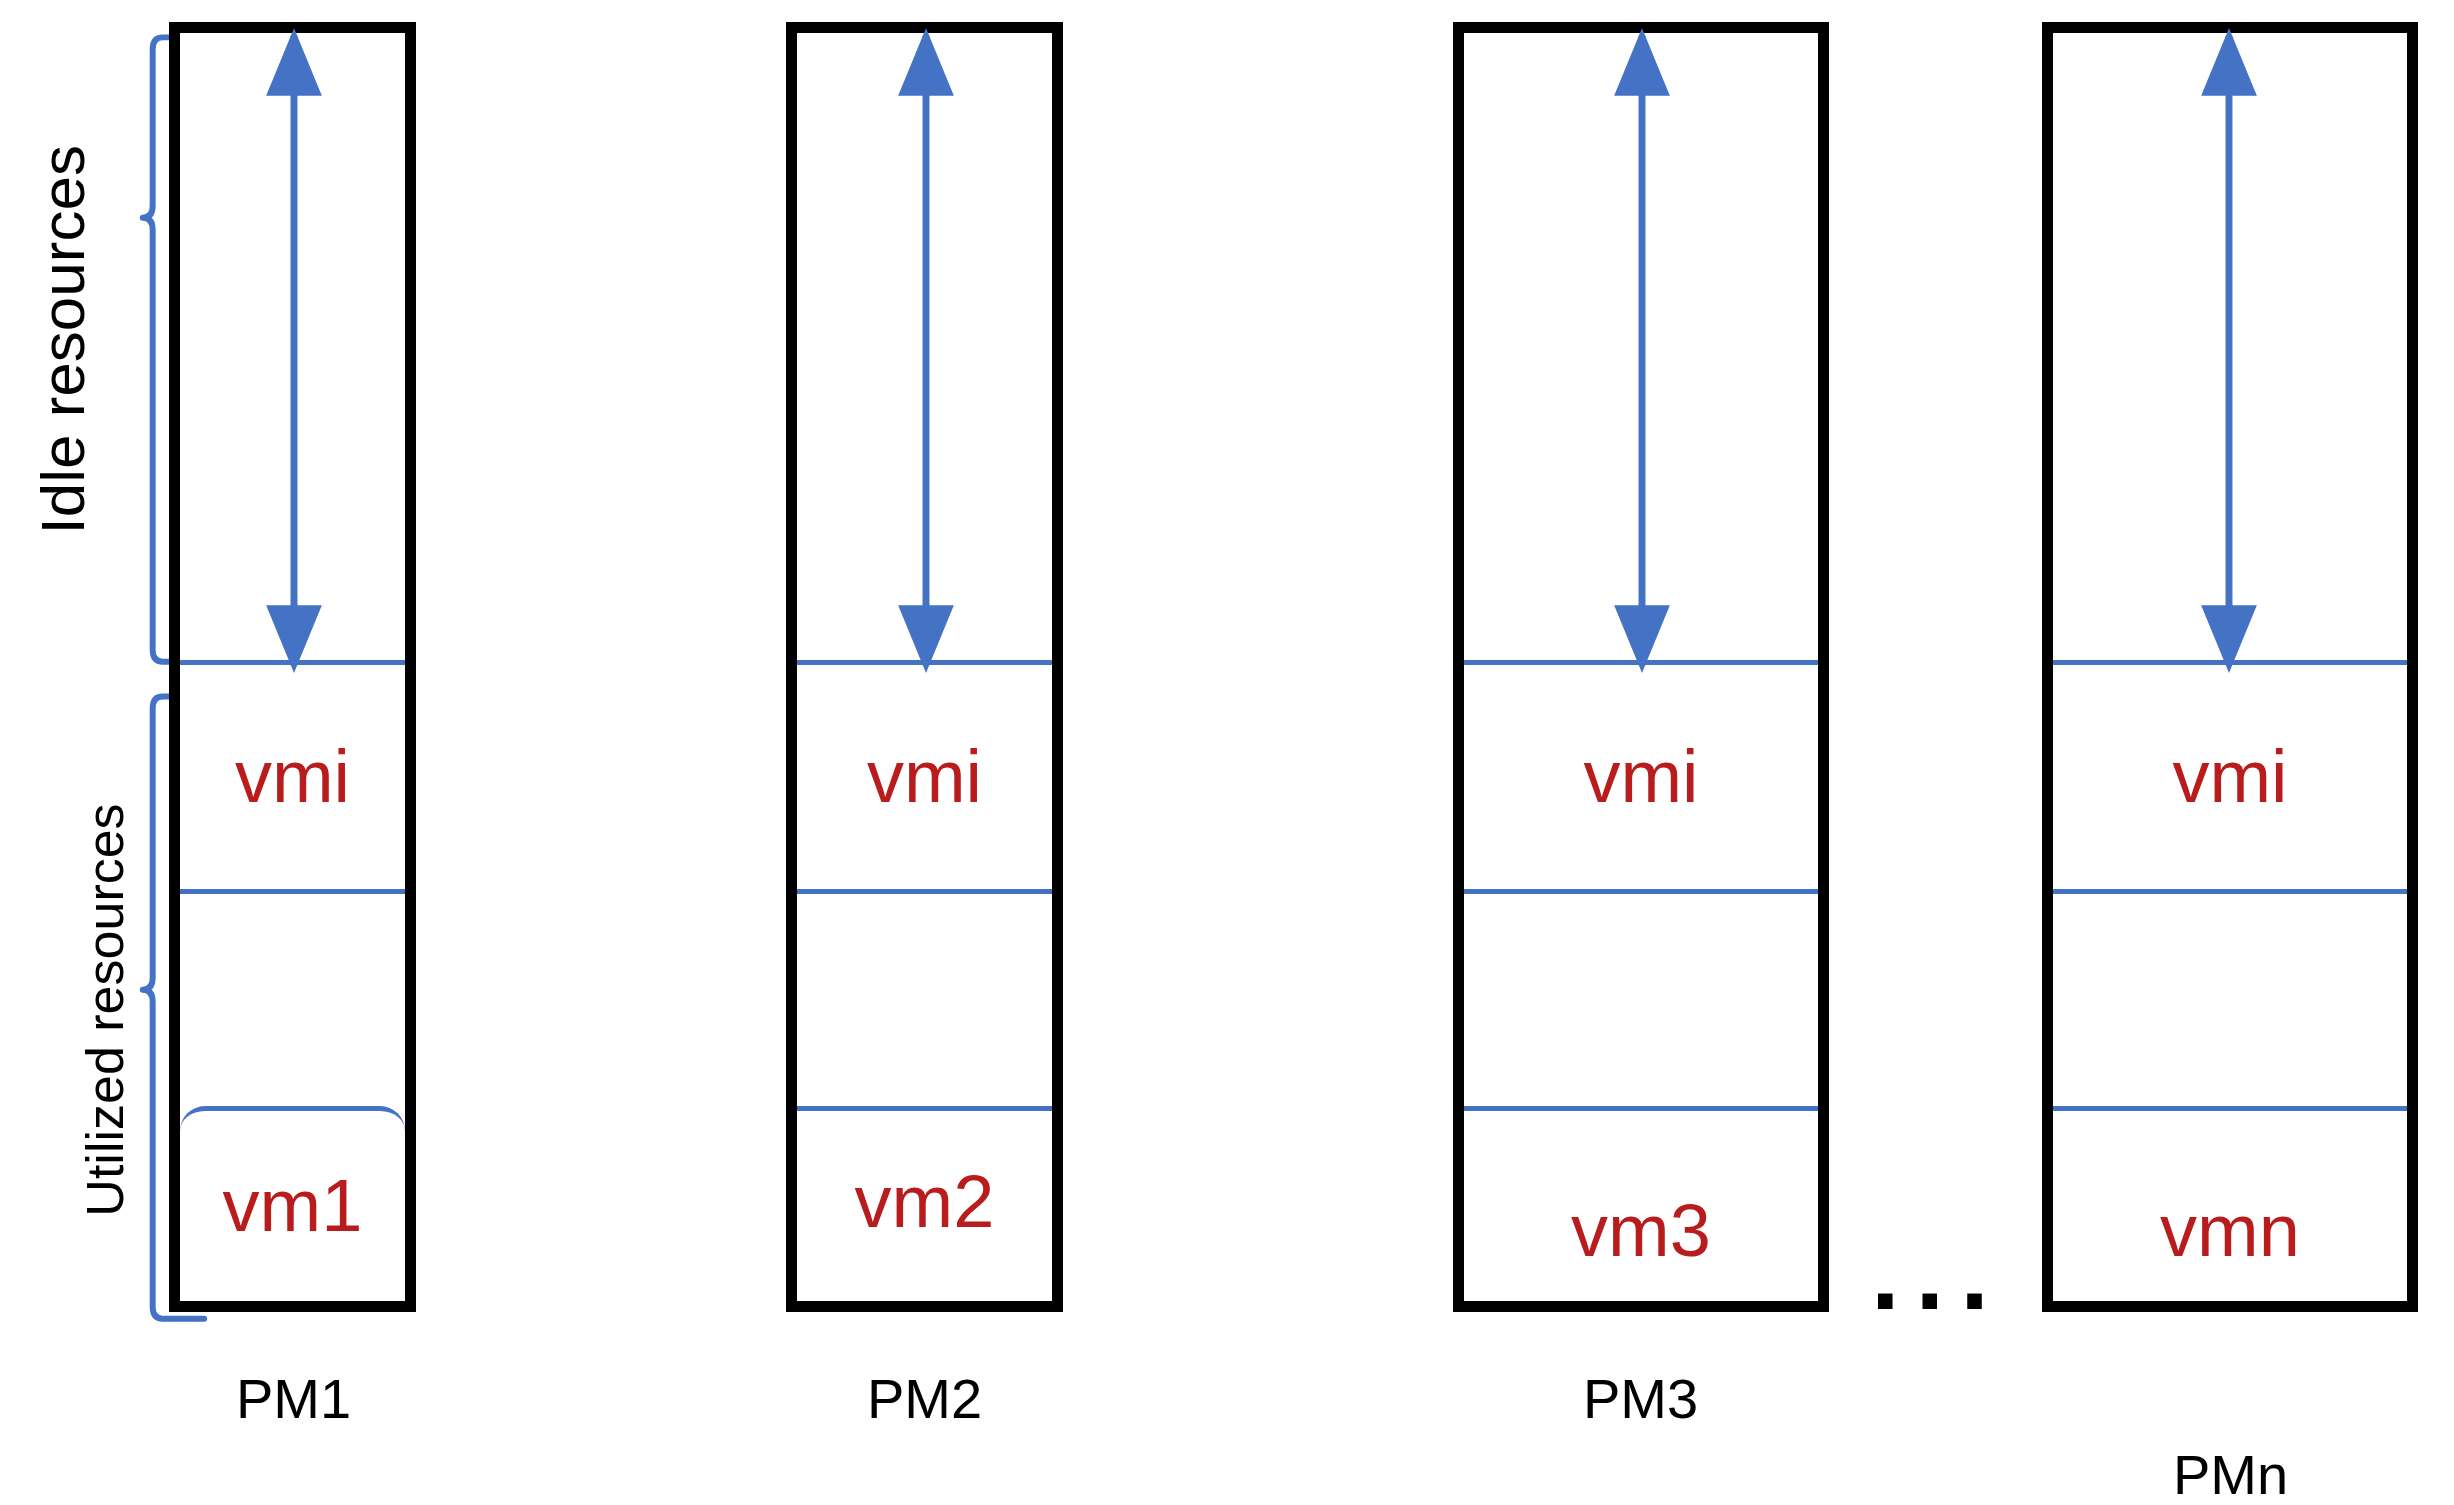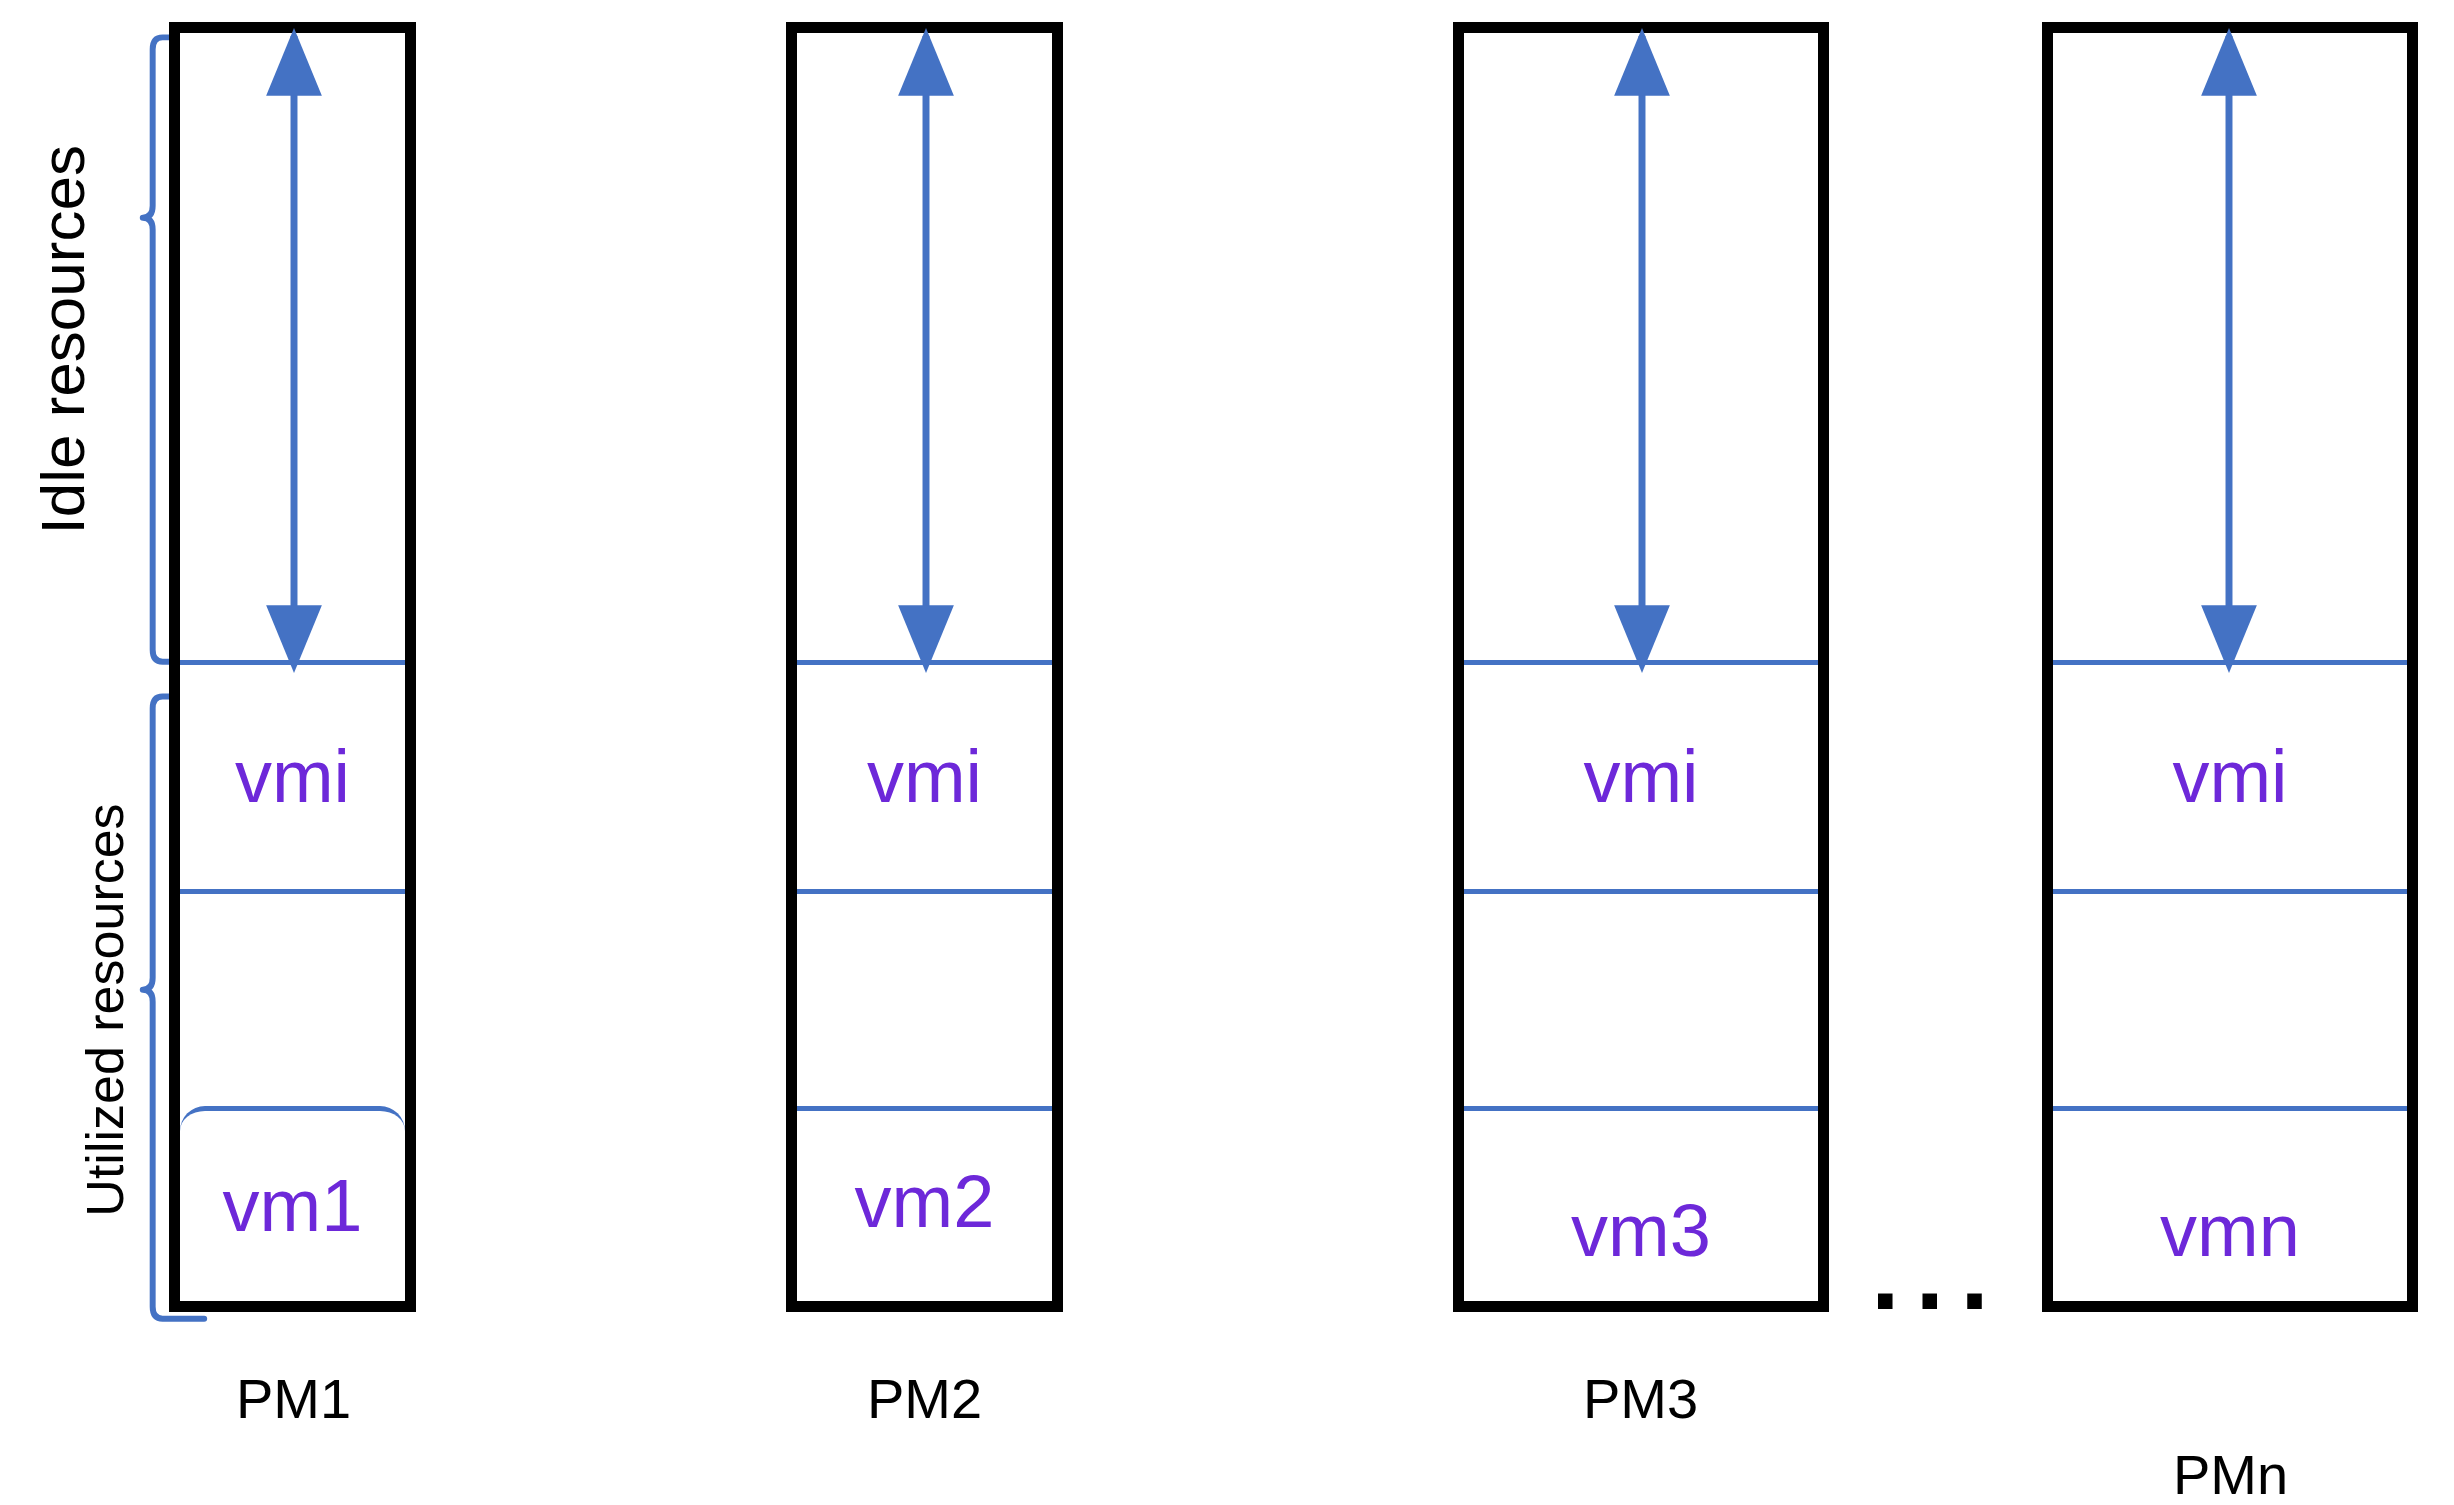--- a/index.html
+++ b/index.html
@@ -60,21 +60,21 @@
     left: 0;
     right: 0;
     box-sizing: border-box;
     border-top: 5px solid #4472c4;
     display: flex;
     align-items: center;
     justify-content: center;
   }
   .pm-band-text {
     font-size: 74px;
-    color: #6d28d9;
+    color: #b91c1c;
     line-height: 1;
     font-family: "Liberation Sans", sans-serif;
     user-select: none;
   }
 
   
   .arrow-svg {
     position: absolute;
     overflow: visible;
   }

